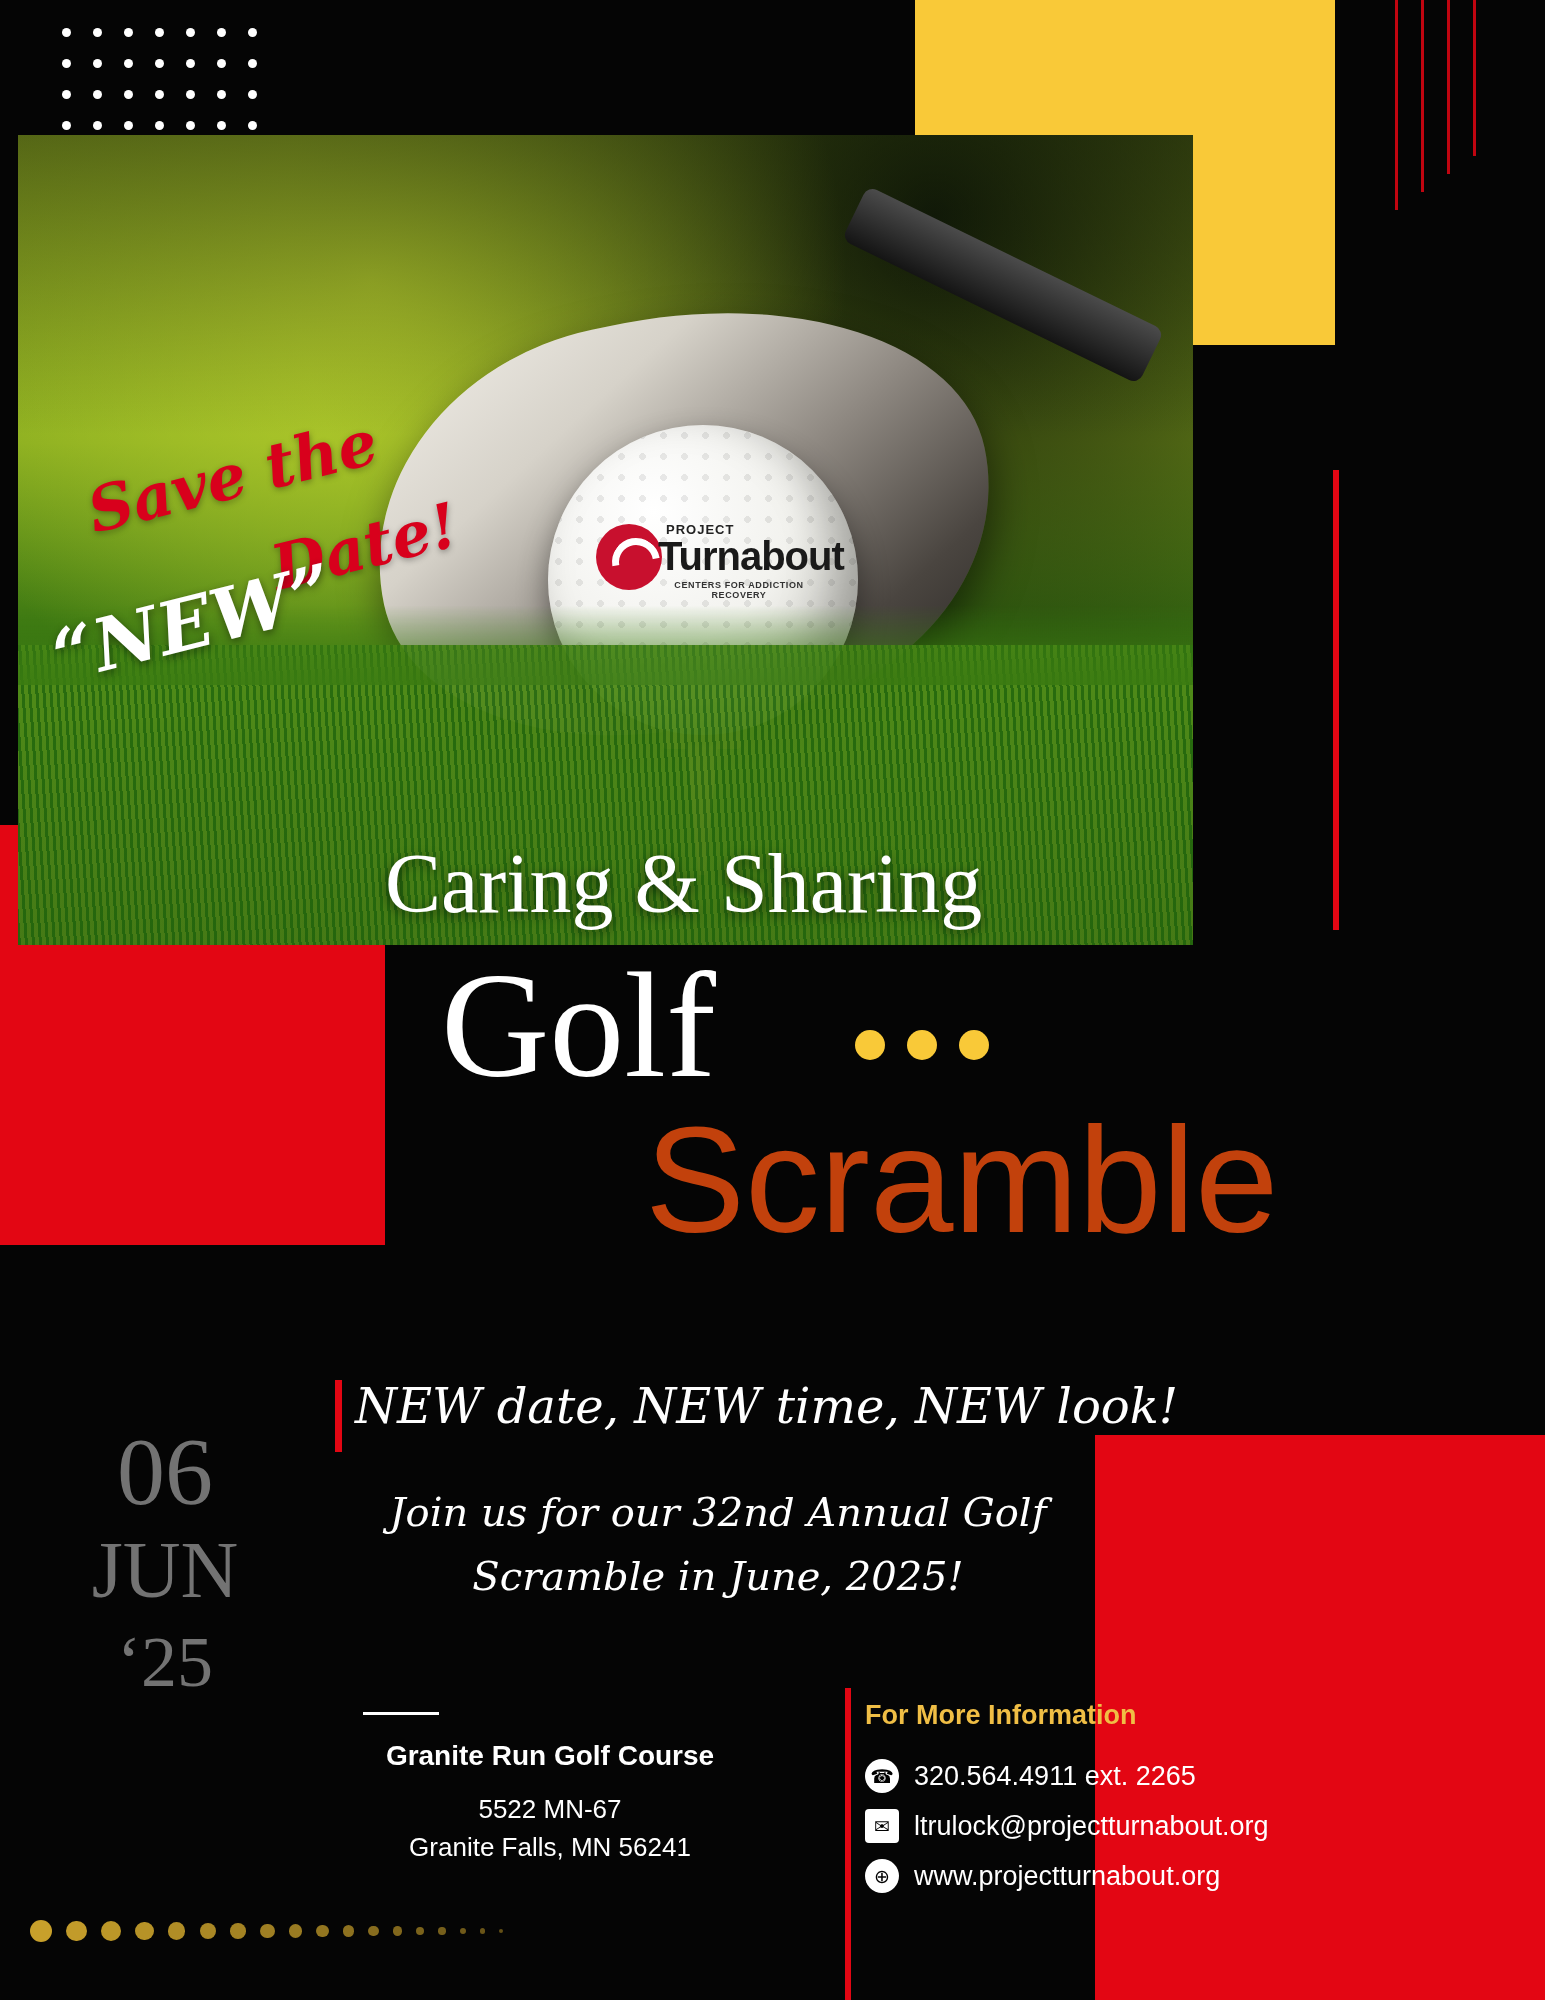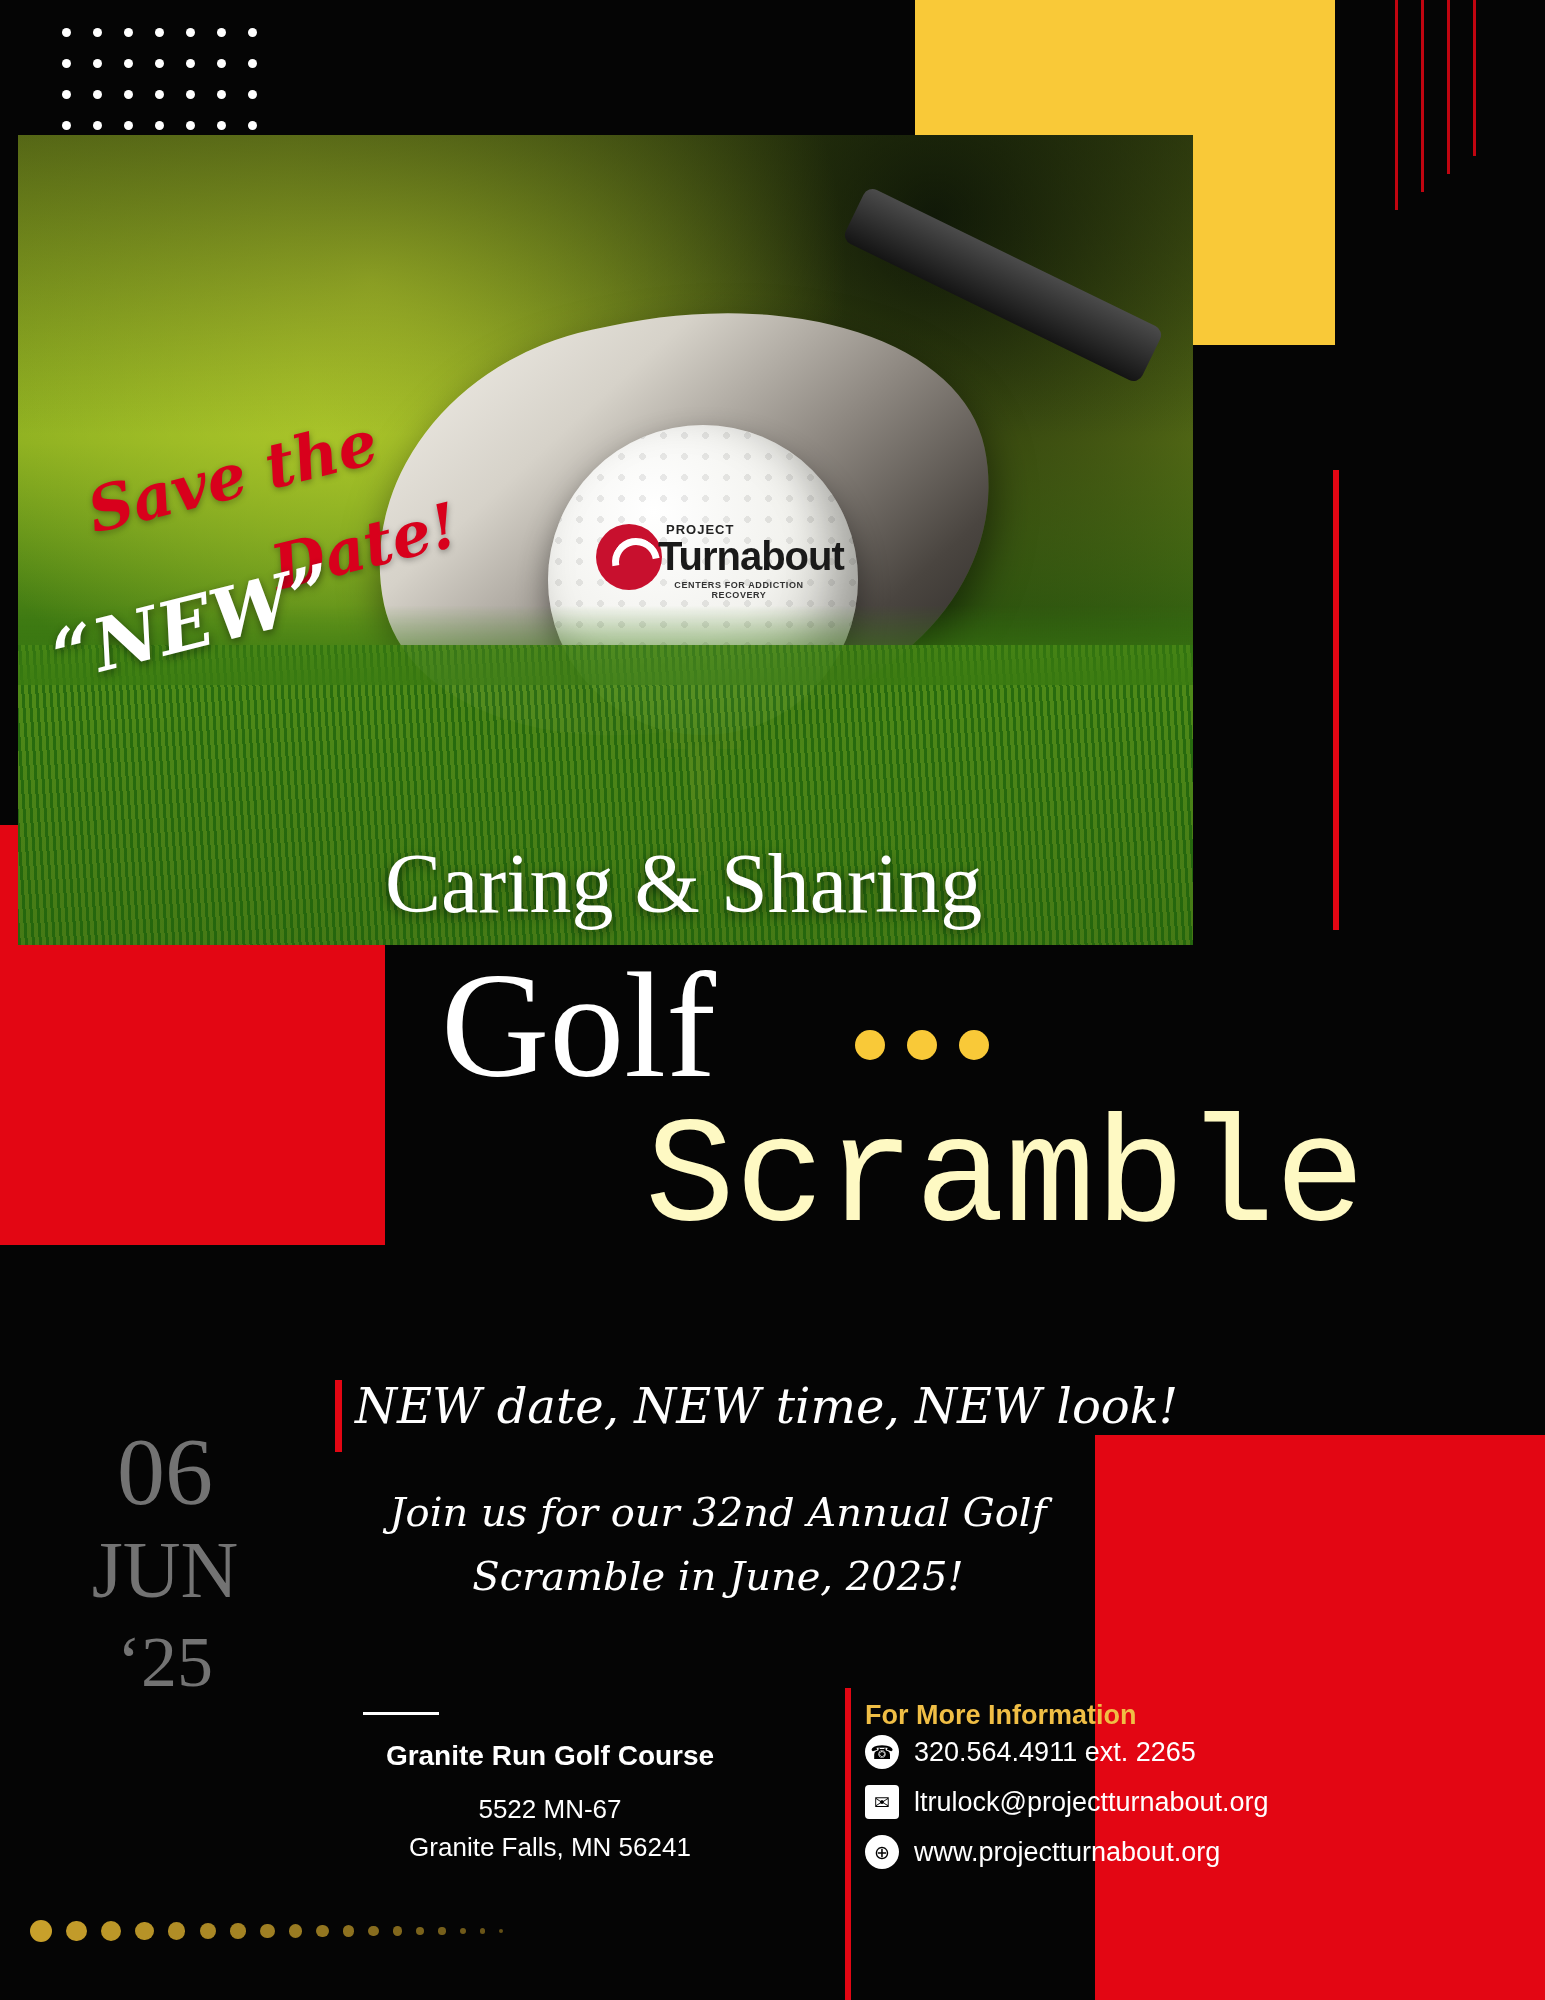--- a/index.html
+++ b/index.html
@@ -342,22 +342,22 @@
   .dots3 i {
     width: 30px;
     height: 30px;
     border-radius: 50%;
     background: #F9C938;
   }
   .scramble {
     position: absolute;
     left: 645px;
     top: 1105px;
-    color: #fef9c3;
-    font-family: Liberation Mono, monospace;
+    color: #c2410c;
+    font-family: Liberation Sans, sans-serif;
     font-size: 150px;
     line-height: 150px;
     white-space: nowrap;
   }
 
   
   .redbar {
     position: absolute;
     left: 335px;
     top: 1380px;
@@ -453,21 +453,21 @@
   .contact {
     position: absolute;
     left: 865px;
     top: 1700px;
     width: 650px;
   }
   .contact .hdr {
     color: #F0BE45;
     font-size: 27px;
     font-weight: bold;
-    margin-bottom: 4px;
+    margin-bottom: 28px;
   }
   .crow {
     display: flex;
     align-items: center;
     gap: 15px;
     margin-bottom: 16px;
   }
   .crow .txt {
     color: #ffffff;
     font-size: 27px;

